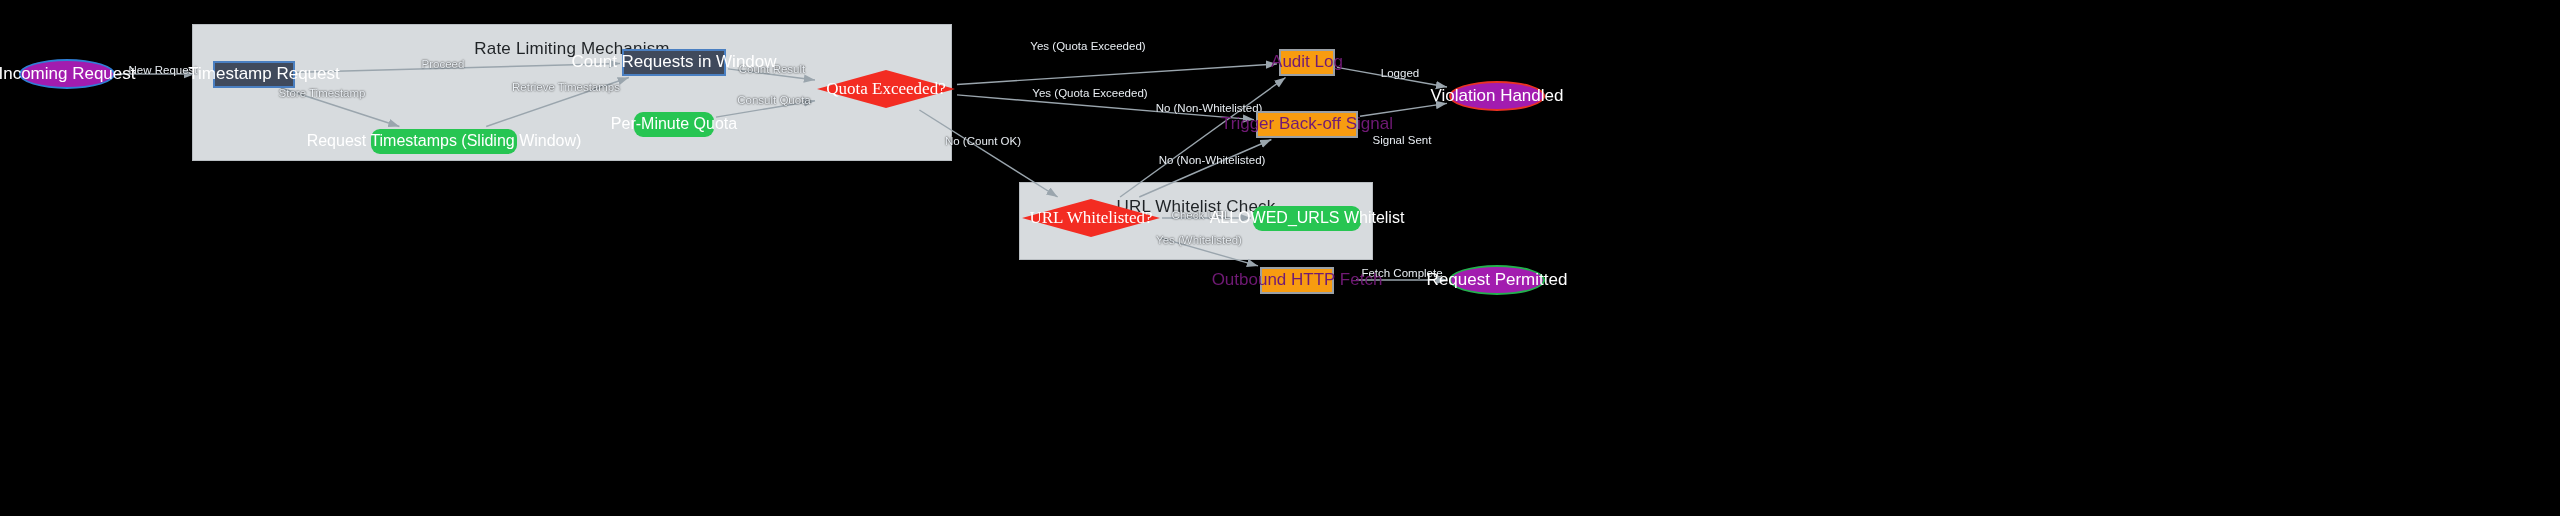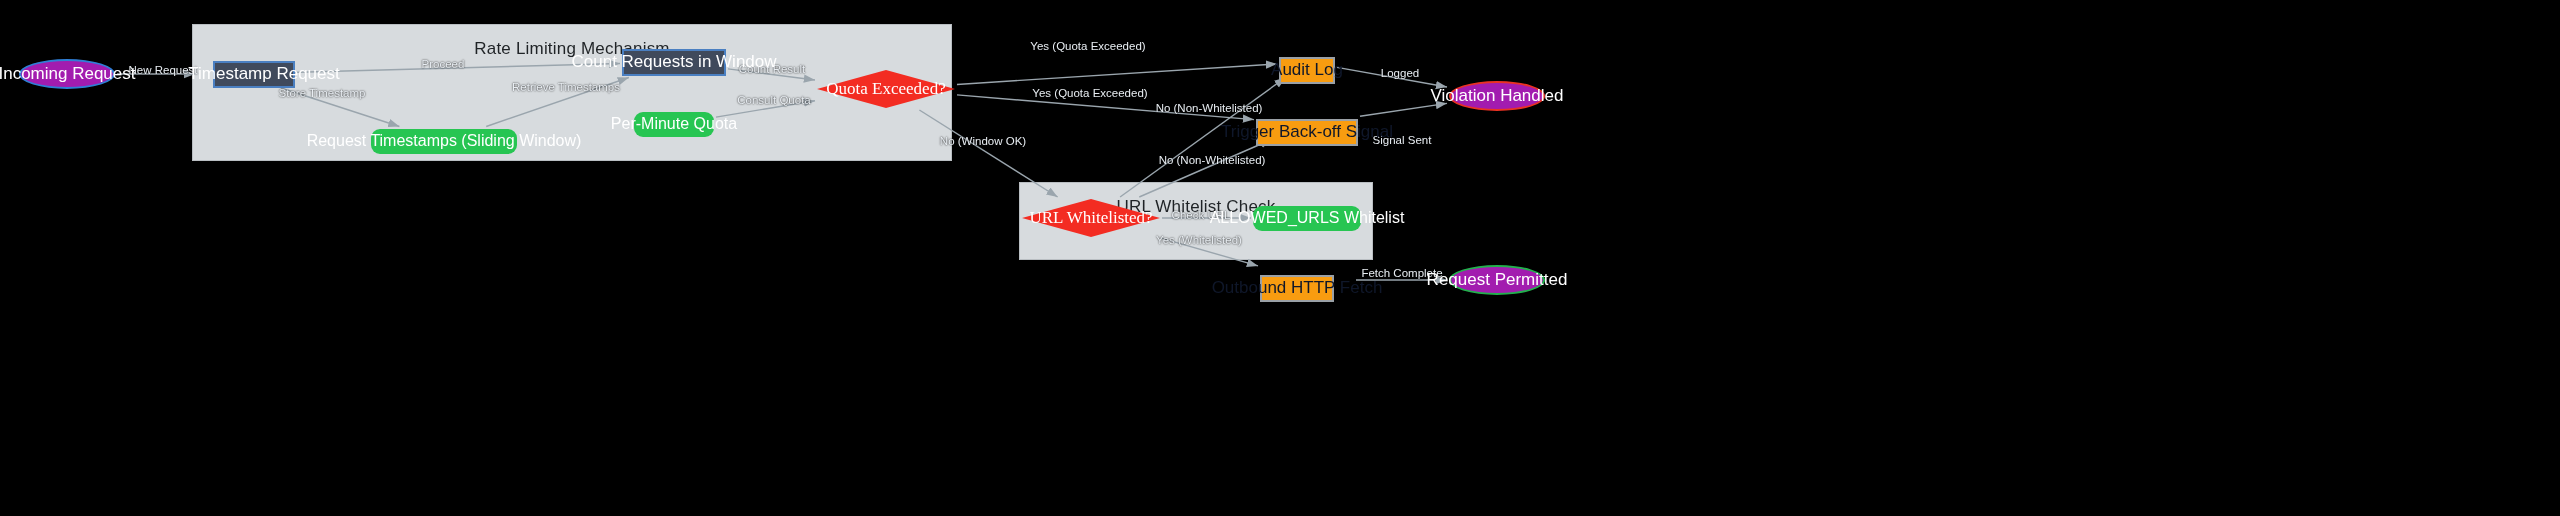--- a/index.html
+++ b/index.html
@@ -12,21 +12,21 @@
       color:#1f2326;font-size:17px;letter-spacing:.2px;}
 
   .node{position:absolute;display:flex;align-items:center;justify-content:center;
       text-align:center;color:#fff;box-sizing:border-box;white-space:nowrap;}
   .n-proc{background:#404a5c;border:2px solid #4a7fc1;font-size:17px;}
   .n-store{background:#27c552;border-radius:9px;font-size:16px;}
   .n-dec{font-size:17px;background:transparent;}
   .n-dec .dia{position:absolute;inset:0;background:#f32c22;
       clip-path:polygon(50% 0,100% 50%,50% 100%,0 50%);}
   .n-dec span{position:relative;z-index:2;font-family:Liberation Serif, serif;}
-  .n-ext{background:#f89c10;border:2px solid #9aa0a6;font-size:17px;color:#0f172a;margin-top:8px;}
+  .n-ext{background:#f89c10;border:2px solid #9aa0a6;font-size:17px;color:#701a75;}
   .n-term{background:#a21caf;border-radius:50%;font-size:17px;}
   .t-blue{border:2px solid #2f7fd6;}
   .t-red{border:2px solid #ea3223;}
   .t-green{border:2px solid #22b14c;}
 
   .elabel{position:absolute;color:#e8edf2;font-size:11.5px;white-space:nowrap;
       transform:translate(-50%,-50%);text-shadow:0 0 2px #000;}
 </style>
 </head>
 <body>
@@ -67,21 +67,21 @@
   </svg>
   <div id="edge-labels">
       <div class="elabel" style="left: 163px; top: 70px;">New Request</div>
       <div class="elabel" style="left: 443px; top: 64px;">Proceed</div>
       <div class="elabel" style="left: 322px; top: 93px;">Store Timestamp</div>
       <div class="elabel" style="left: 566px; top: 87px;">Retrieve Timestamps</div>
       <div class="elabel" style="left: 772px; top: 69px;">Count Result</div>
       <div class="elabel" style="left: 774px; top: 100px;">Consult Quota</div>
       <div class="elabel" style="left: 1088px; top: 46px;">Yes (Quota Exceeded)</div>
       <div class="elabel" style="left: 1090px; top: 93px;">Yes (Quota Exceeded)</div>
-      <div class="elabel" style="left: 983px; top: 141px;">No (Window OK)</div>
+      <div class="elabel" style="left: 983px; top: 141px;">No (Count OK)</div>
       <div class="elabel" style="left: 1400px; top: 73px;">Logged</div>
       <div class="elabel" style="left: 1402px; top: 115px; margin-top: 25px;">Signal Sent</div>
       <div class="elabel" style="left: 1201px; top: 215px;">Check URL</div>
       <div class="elabel" style="left: 1199px; top: 240px;">Yes (Whitelisted)</div>
       <div class="elabel" style="left: 1209px; top: 108px;">No (Non-Whitelisted)</div>
       <div class="elabel" style="left: 1212px; top: 160px;">No (Non-Whitelisted)</div>
       <div class="elabel" style="left: 1402px; top: 273px;">Fetch Complete</div>
     </div>
 
   <div id="node-layer">

